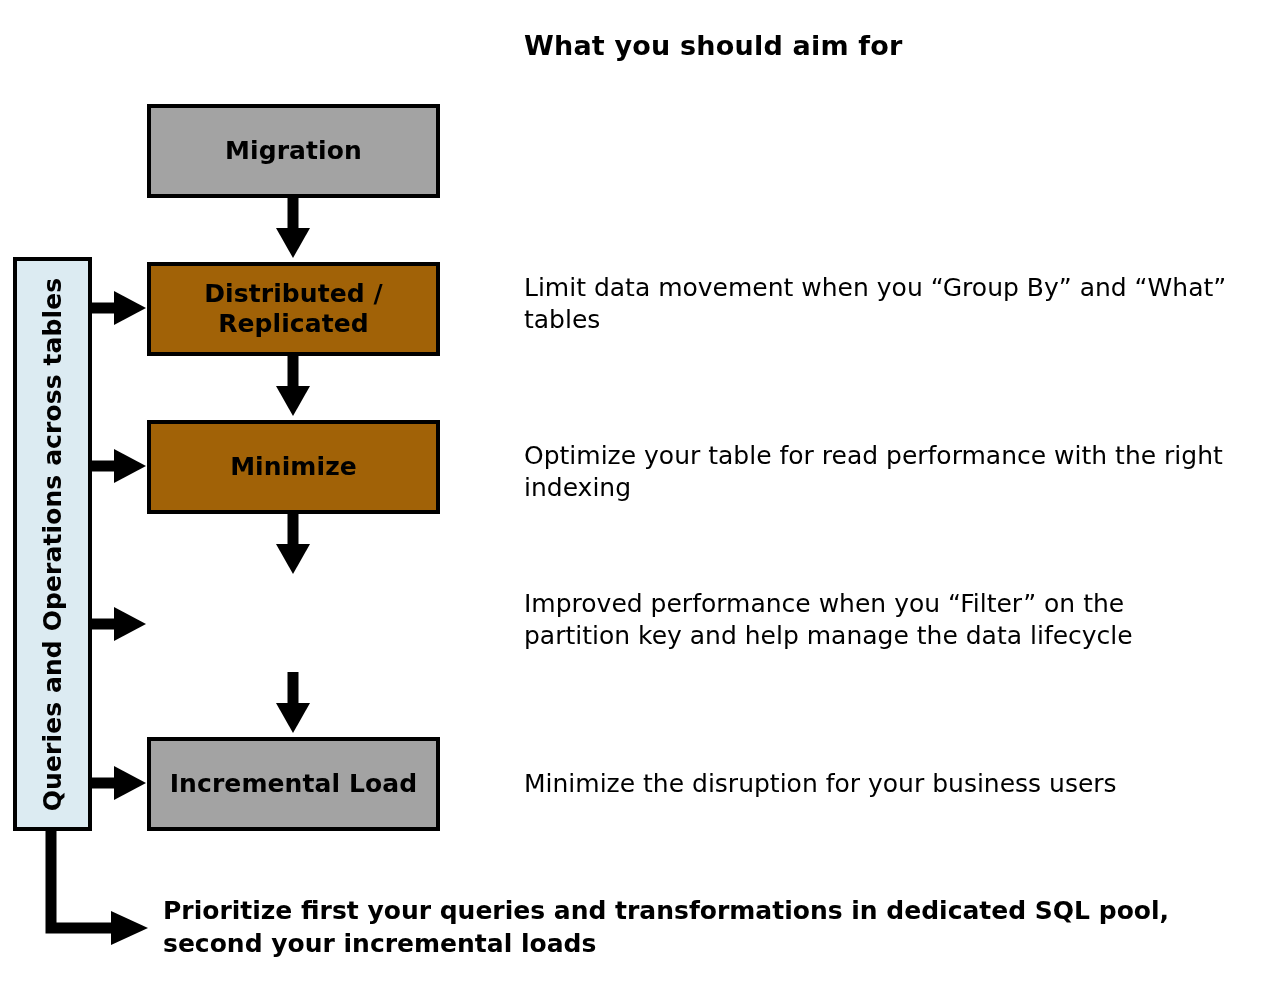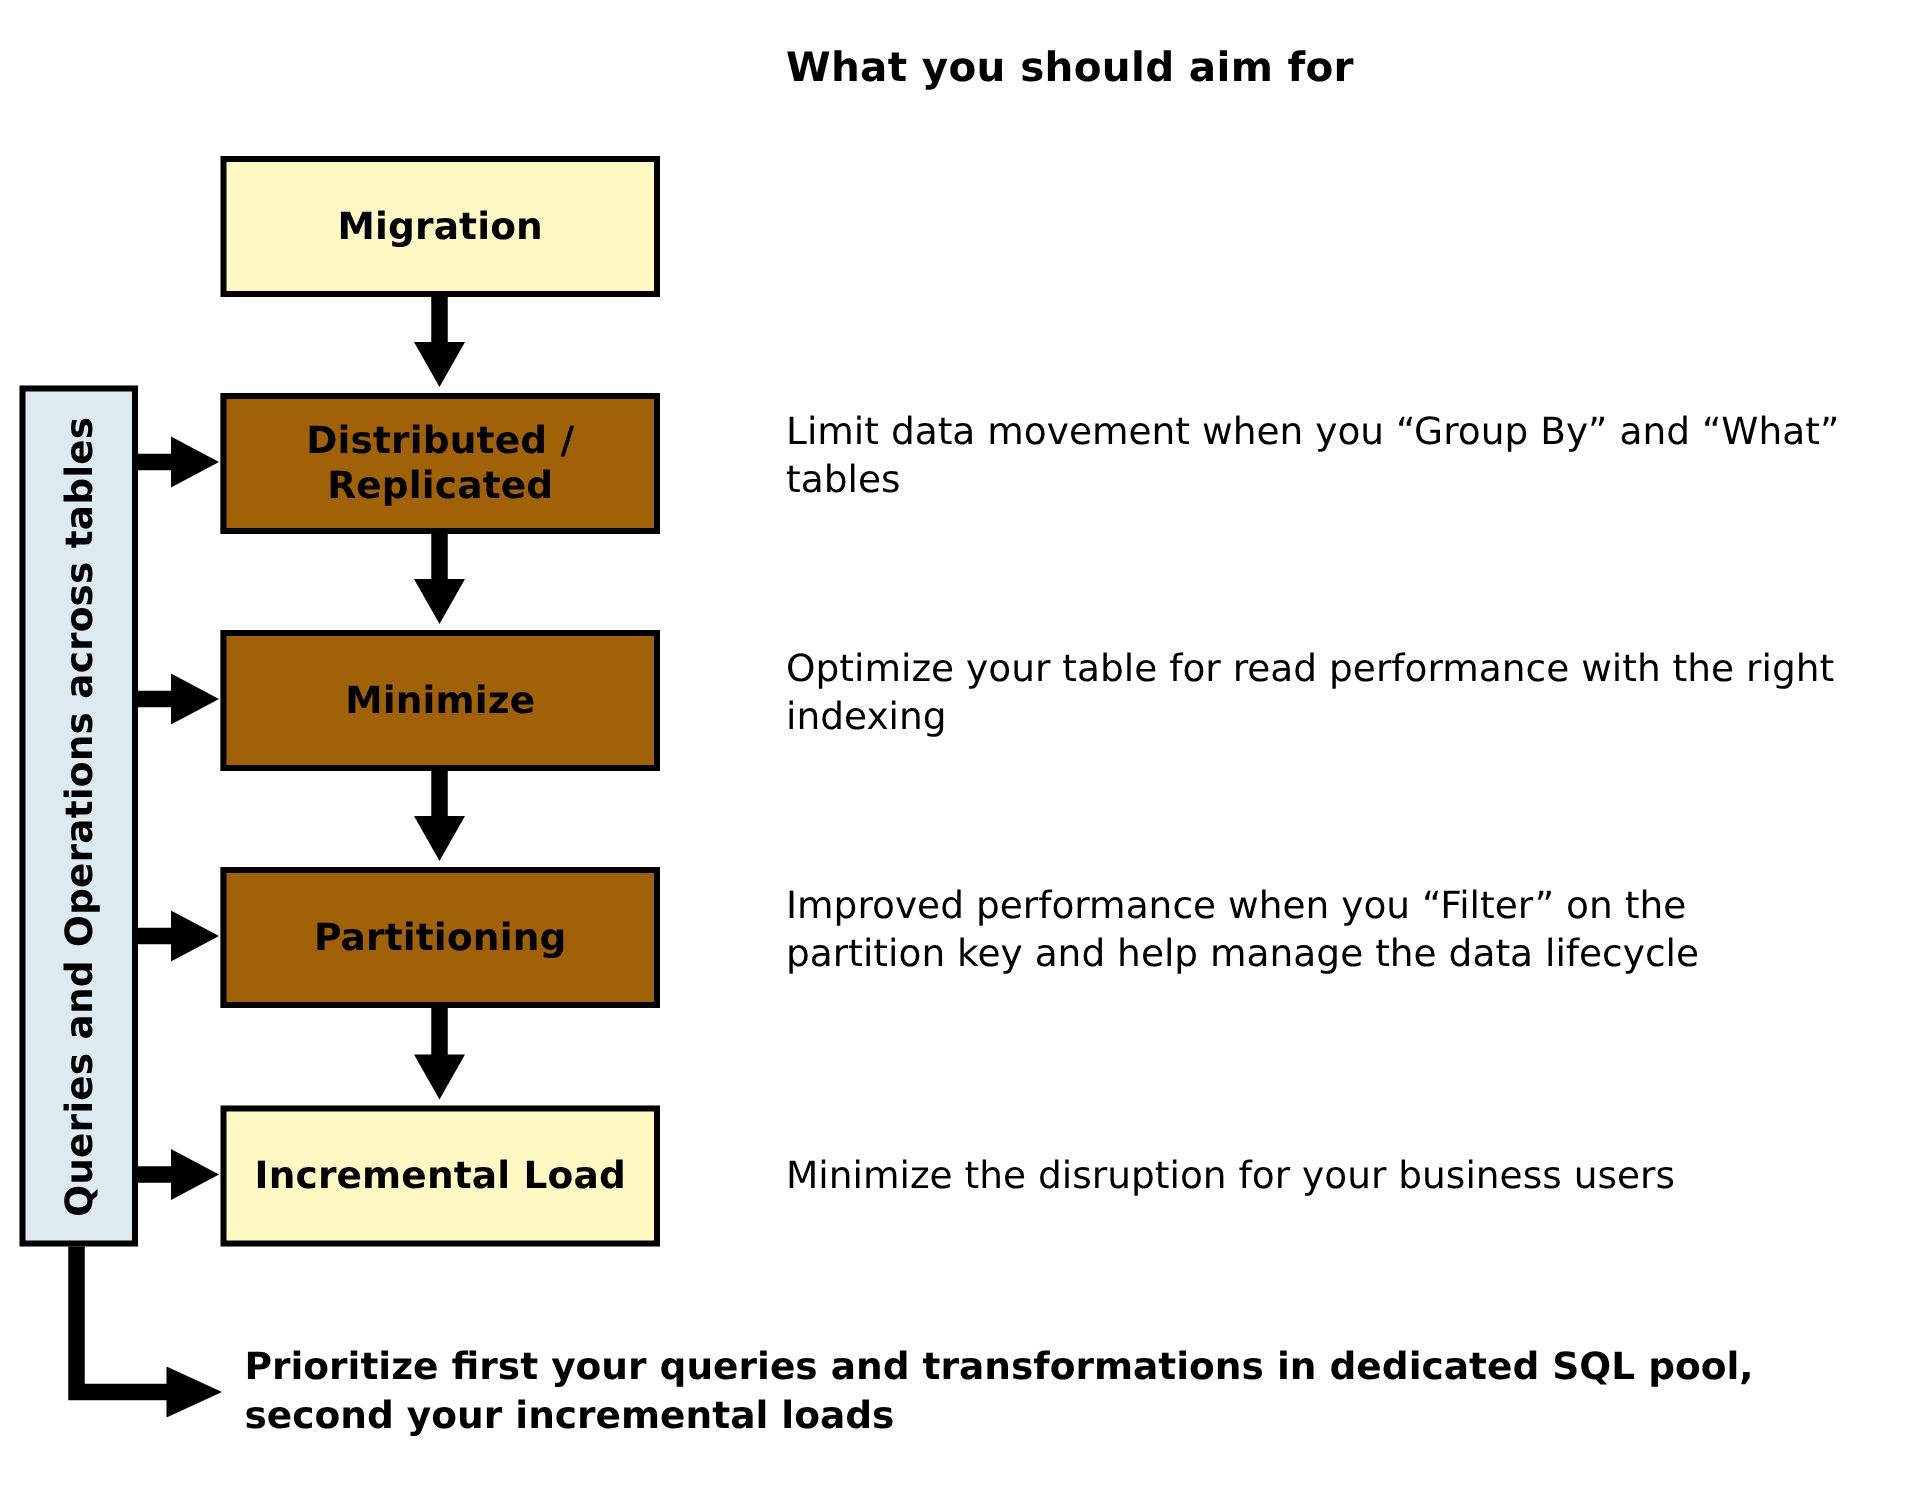--- a/index.html
+++ b/index.html
@@ -42,21 +42,21 @@
     border: 4px solid #000000;
     display: flex;
     align-items: center;
     justify-content: center;
     text-align: center;
     font-weight: bold;
     font-size: 25px;
     line-height: 1.22;
     letter-spacing: 0.1px;
   }
-  .stage-cream { background: #fef9c3; }
+  .stage-cream { background: #a3a3a3; }
   .stage-green { background: #a16207; }
 
   .box-migration   { left: 147px; top: 104px; width: 293px; height: 94px; }
   .box-distributed { left: 147px; top: 262px; width: 293px; height: 94px; }
   .box-indexing    { left: 147px; top: 420px; width: 293px; height: 94px; }
   .box-partitioning{ left: 147px; top: 578px; width: 293px; height: 94px; }
   .box-incremental { left: 147px; top: 737px; width: 293px; height: 94px; }
 
   
   .side-rail {
@@ -84,21 +84,21 @@
   .desc {
     position: absolute;
     left: 524px;
     width: 712px;
     font-size: 25px;
     line-height: 1.28;
     font-weight: normal;
   }
   .desc-1 { top: 134px; }
   .desc-2 { top: 272px; }
-  .desc-3 { top: 430px; }
+  .desc-3 { top: 440px; }
   .desc-4 { top: 588px; }
   .desc-5 { top: 768px; }
 
   
   .conclusion {
     position: absolute;
     left: 163px;
     top: 895px;
     width: 1010px;
     font-size: 25px;
@@ -181,21 +181,20 @@
   <div class="side-rail">
     <div class="side-rail-label">Queries and Operations across tables</div>
   </div>
 
   <div class="stage-box stage-cream box-migration">Migration</div>
 
   <div class="stage-box stage-green box-distributed">Distributed / Replicated</div>
 
   <div class="stage-box stage-green box-indexing">Minimize</div>
 
-  <div class="stage-box stage-green box-partitioning">Partitioning</div>
 
   <div class="stage-box stage-cream box-incremental">Incremental Load</div>
 
 
   <div class="desc desc-2">Limit data movement when you “Group By” and “What” tables</div>
 
   <div class="desc desc-3">Optimize your table for read performance with the right indexing</div>
 
   <div class="desc desc-4">Improved performance when you “Filter” on the partition key and help manage the data lifecycle</div>
 

